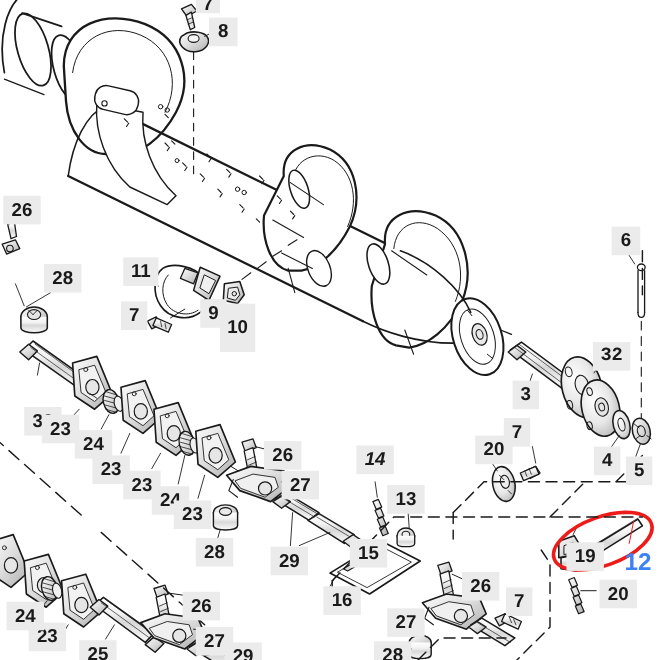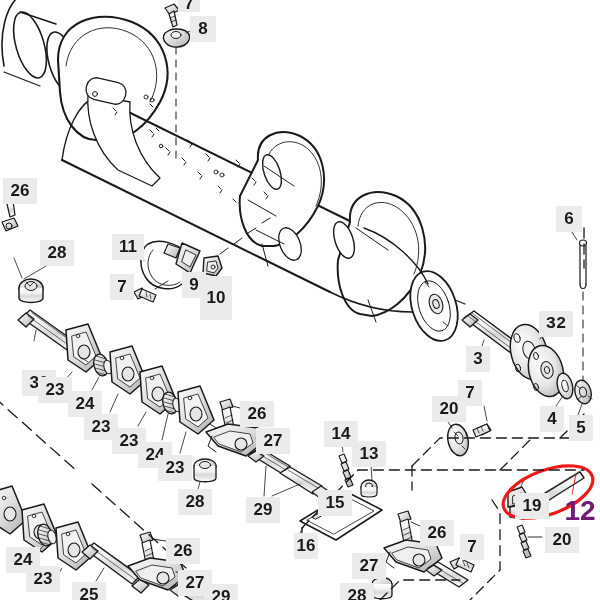--- a/index.html
+++ b/index.html
@@ -32,22 +32,22 @@
     display: flex;
     align-items: center;
     justify-content: center;
     letter-spacing: 0px;
     box-sizing: border-box;
     padding: 4px 6px 5px 6px;
     white-space: nowrap;
   }
   .callout.hl {
     background: transparent;
-    color: #701a75;
-    font-size: 28px;
+    color: #3b82f6;
+    font-size: 22px;
     font-weight: bold;
   }
 </style>
 </head>
 <body>
 
 <div id="stage">
 
   <svg id="artwork" viewBox="0 0 600 600" xmlns="http://www.w3.org/2000/svg">
 
@@ -560,30 +560,30 @@
     </div>
   <div class="callout" style="left:569px;top:415px;width:24px;height:26px;">
       <span>5</span>
     </div>
   <div class="callout" style="left:432px;top:396px;width:34px;height:26px;">
       <span>20</span>
     </div>
   <div class="callout" style="left:458px;top:380px;width:24px;height:26px;">
       <span>7</span>
     </div>
-  <div class="callout" style="left:324px;top:421px;width:34px;height:26px;">
+  <div class="callout" style="left:324px;top:405px;width:34px;height:26px;font-style:italic;">
       <span>14</span>
     </div>
   <div class="callout" style="left:352px;top:441px;width:34px;height:26px;">
       <span>13</span>
     </div>
   <div class="callout" style="left:318px;top:490px;width:34px;height:26px;">
       <span>15</span>
     </div>
-  <div class="callout" style="left:294px;top:533px;width:24px;height:26px;align-items:flex-end;">
+  <div class="callout" style="left:294px;top:533px;width:34px;height:26px;align-items:flex-end;">
       <span>16</span>
     </div>
   <div class="callout" style="left:515px;top:466px;width:34px;height:26px;margin-top:27px;">
       <span>19</span>
     </div>
   <div class="callout" style="left:545px;top:527px;width:34px;height:26px;">
       <span>20</span>
     </div>
   <div class="callout" style="left:26px;top:566px;width:34px;height:26px;">
       <span>23</span>

